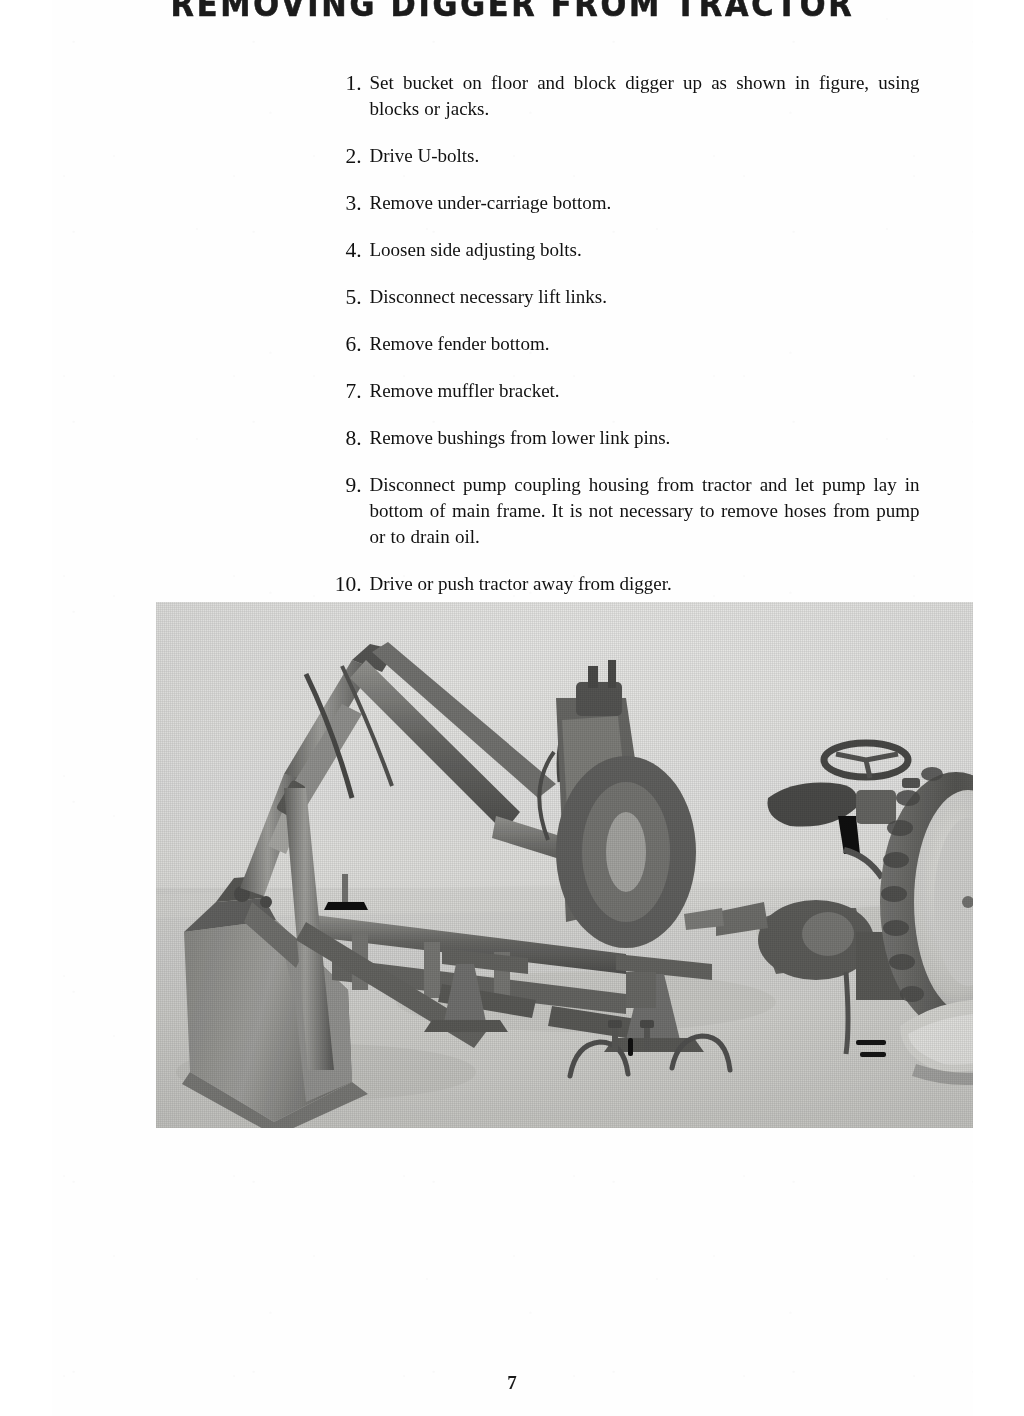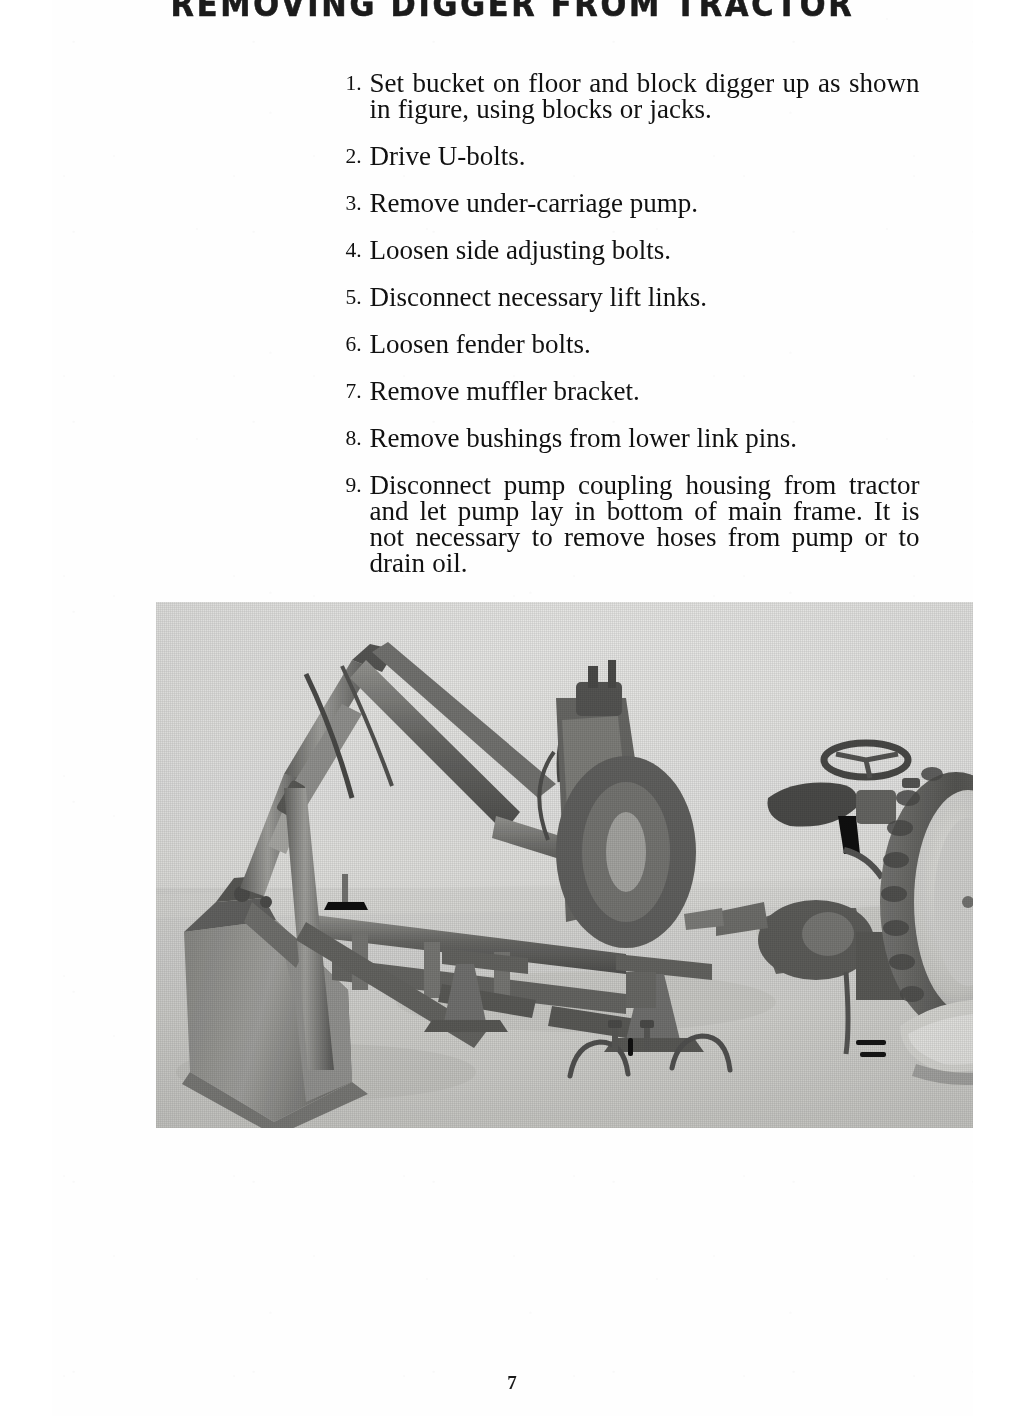--- a/index.html
+++ b/index.html
@@ -71,21 +71,21 @@
   .step-num {
     flex: 0 0 42px;
     text-align: right;
     padding-right: 8px;
     font-size: 21.5px;
     line-height: 26px;
     font-variant-numeric: lining-nums;
   }
   .step-text {
     flex: 1 1 auto;
-    font-size: 27px;
+    font-size: 19px;
     line-height: 26px;
     text-align: left;
     hyphens: none;
   }
   .step-text.justify {
     text-align: justify;
     text-align-last: left;
     word-spacing: .5px;
   }
 
@@ -147,53 +147,57 @@
       <span class="step-text justify">Set bucket on floor and block digger up as shown in figure, using blocks or jacks.</span>
     </li>
 
     <li class="step">
       <span class="step-num">2.</span>
       <span class="step-text">Drive U-bolts.</span>
     </li>
 
     <li class="step">
       <span class="step-num">3.</span>
-      <span class="step-text">Remove under-carriage pump.</span>
+      <span class="step-text">Remove under-carriage bottom.</span>
     </li>
 
     <li class="step">
       <span class="step-num">4.</span>
       <span class="step-text">Loosen side adjusting bolts.</span>
     </li>
 
     <li class="step">
       <span class="step-num">5.</span>
       <span class="step-text">Disconnect necessary lift links.</span>
     </li>
 
     <li class="step">
       <span class="step-num">6.</span>
-      <span class="step-text">Loosen fender bolts.</span>
+      <span class="step-text">Remove fender bottom.</span>
     </li>
 
     <li class="step">
       <span class="step-num">7.</span>
       <span class="step-text">Remove muffler bracket.</span>
     </li>
 
     <li class="step">
       <span class="step-num">8.</span>
       <span class="step-text">Remove bushings from lower link pins.</span>
     </li>
 
     <li class="step">
       <span class="step-num">9.</span>
       <span class="step-text justify">Disconnect pump coupling housing from tractor and let pump lay in bottom of main frame. It is not necessary to remove hoses from pump or to drain oil.</span>
     </li>
 
+    <li class="step">
+      <span class="step-num">10.</span>
+      <span class="step-text">Drive or push tractor away from digger.</span>
+    </li>
 
   </ol>
 
   <figure class="figure">
     <svg viewBox="0 0 908 526" preserveAspectRatio="none">
       <defs>
         <linearGradient id="wall" x1="0" y1="0" x2="0" y2="1">
           <stop offset="0" stop-color="#e6e6e4"></stop>
           <stop offset="1" stop-color="#dbdbd8"></stop>
         </linearGradient>

